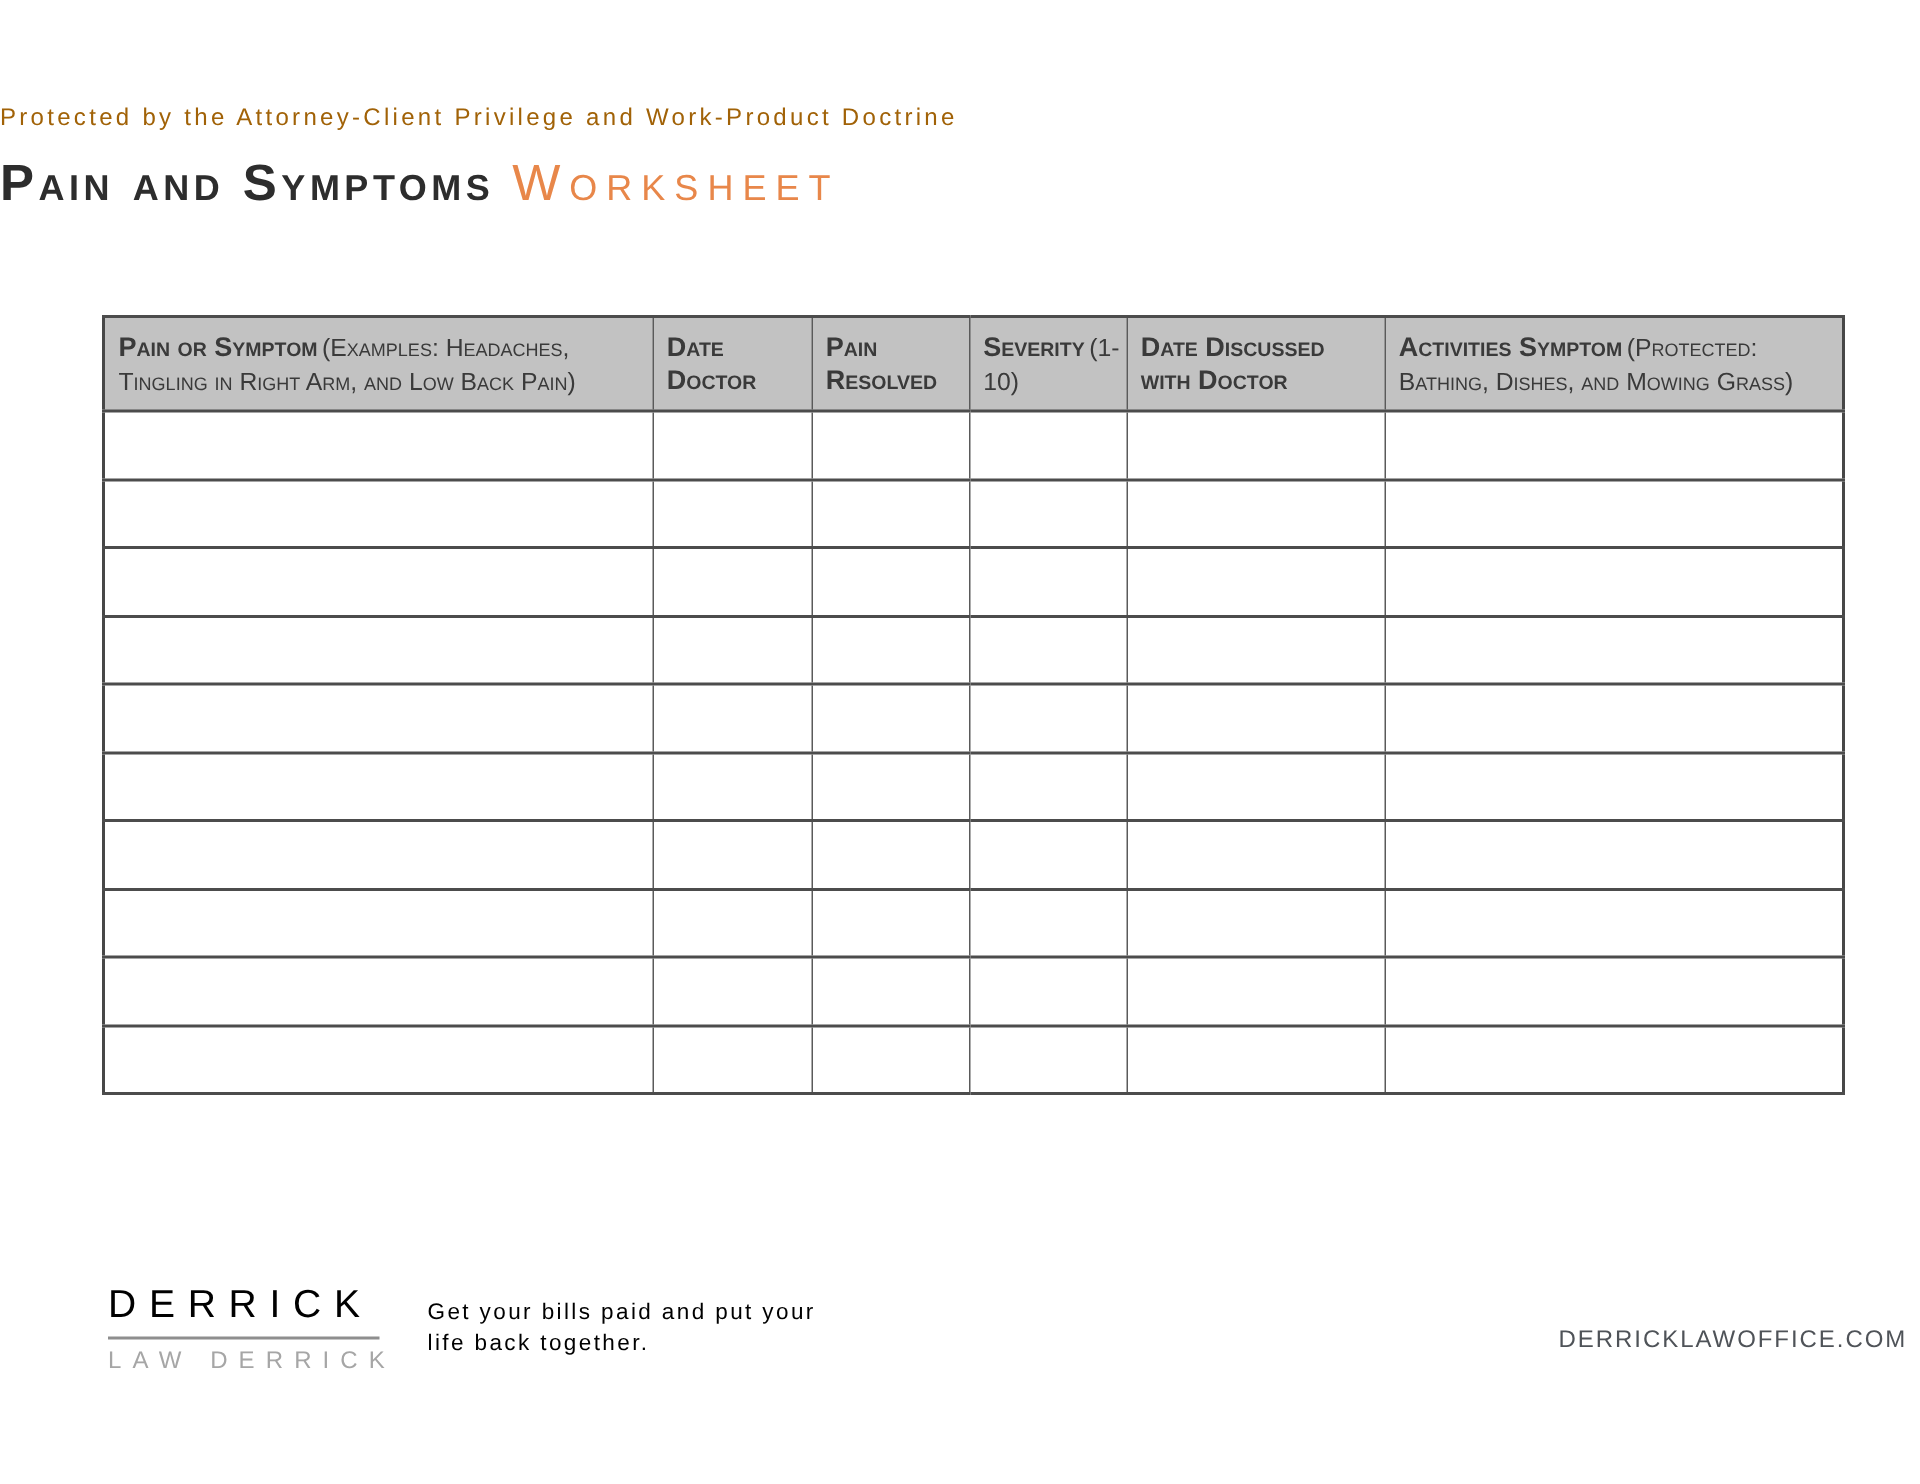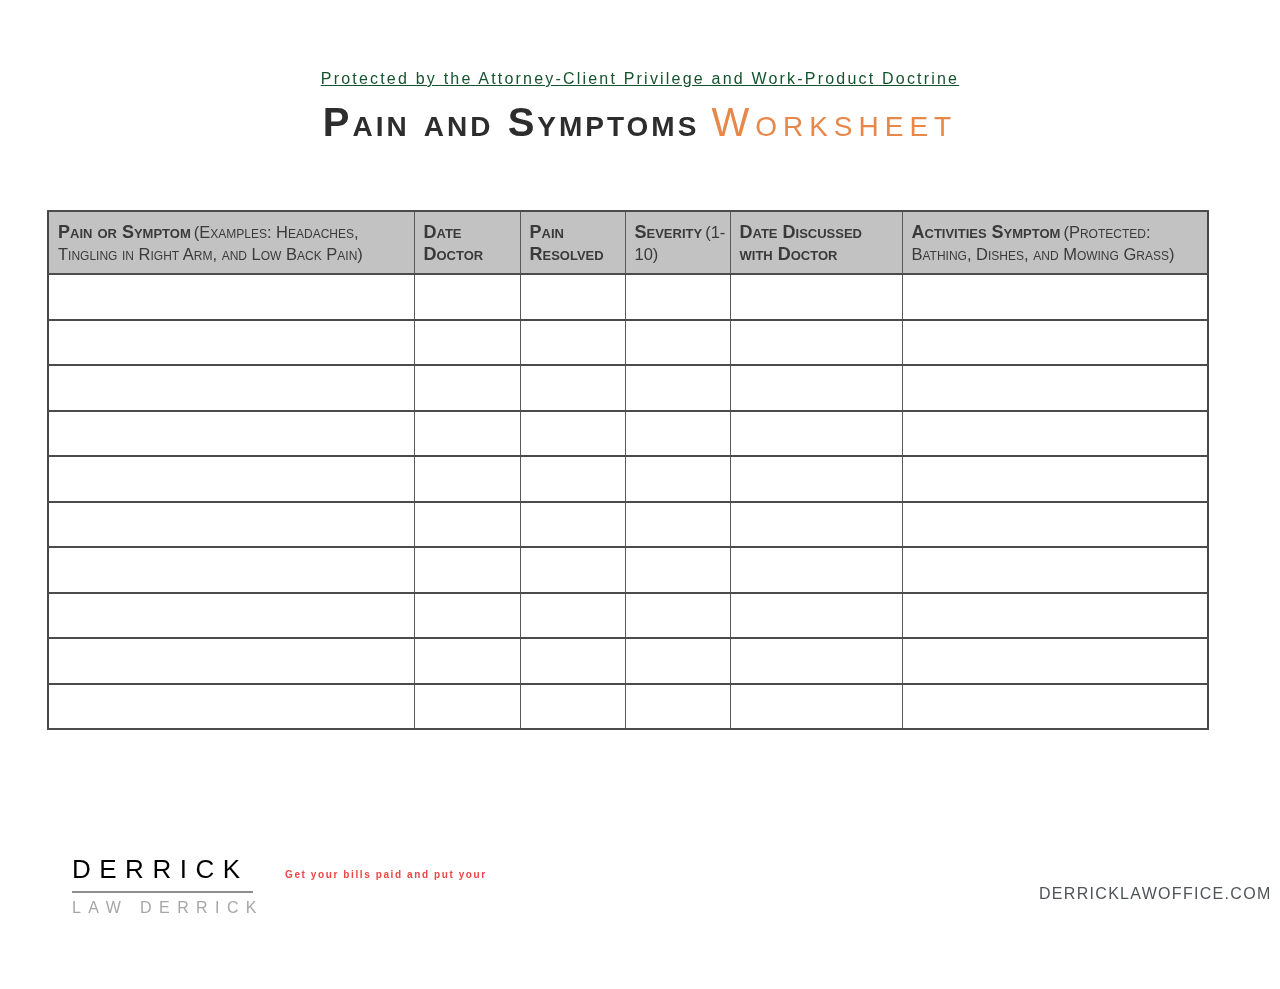--- a/index.html
+++ b/index.html
@@ -12,53 +12,51 @@
     font-family: "Liberation Sans", sans-serif;
     overflow: hidden;
   }
 
   
   .protected-line {
     position: absolute;
     top: 70px;
     left: 0;
     width: 100%;
-    text-align: center;
     font-size: 16px;
     letter-spacing: 2.2px;
-    color: #14532d;
-    text-decoration: underline;
+    color: #a16207;
   }
   .page-title {
     position: absolute;
     top: 99px;
     left: 0;
     width: 100%;
     margin: 0;
-    text-align: center;
+    text-align: left;
     font-variant: small-caps;
-    font-size: 40px;
+    font-size: 34px;
     line-height: 46px;
     font-weight: 700;
     letter-spacing: 3px;
     color: #2d2d2d;
     white-space: nowrap;
   }
   .title-accent {
     font-weight: 400;
     letter-spacing: 6px;
     color: #e8874a;
     margin-left: 12px;
   }
 
   
   .worksheet-table {
     position: absolute;
     top: 210px;
-    left: 47px;
+    left: 68px;
     width: 1160px;
     border-collapse: collapse;
     table-layout: fixed;
     border: 2px solid #474747;
   }
   .worksheet-table th,
   .worksheet-table td {
     border-left: 1px solid #5a5a5a;
     border-right: 1px solid #5a5a5a;
     border-top: 2px solid #4c4c4c;
@@ -109,25 +107,24 @@
   .logo-bottom {
     font-size: 16px;
     letter-spacing: 7.4px;
     color: #a6a6a6;
     white-space: nowrap;
   }
   .tagline {
     position: absolute;
     left: 285px;
     top: 864px;
-    font-size: 10px;
+    font-size: 15px;
     letter-spacing: 1.6px;
     line-height: 21px;
-    color: #ef4444;
-    font-weight: bold;
+    color: #000000;
   }
   .website {
     position: absolute;
     left: 1039px;
     top: 885px;
     font-size: 16px;
     letter-spacing: 1.3px;
     color: #4f5358;
     white-space: nowrap;
   }
@@ -245,17 +242,18 @@
   </table>
 
   <div class="logo">
     <div class="logo-top">DERRICK</div>
     <div class="logo-divider"></div>
     <div class="logo-bottom">LAW DERRICK</div>
   </div>
 
   <div class="tagline">
     <div>Get your bills paid and put your</div>
+    <div>life back together.</div>
   </div>
 
   <div class="website">DERRICKLAWOFFICE.COM</div>
 
 </div>
 
 </body></html>

